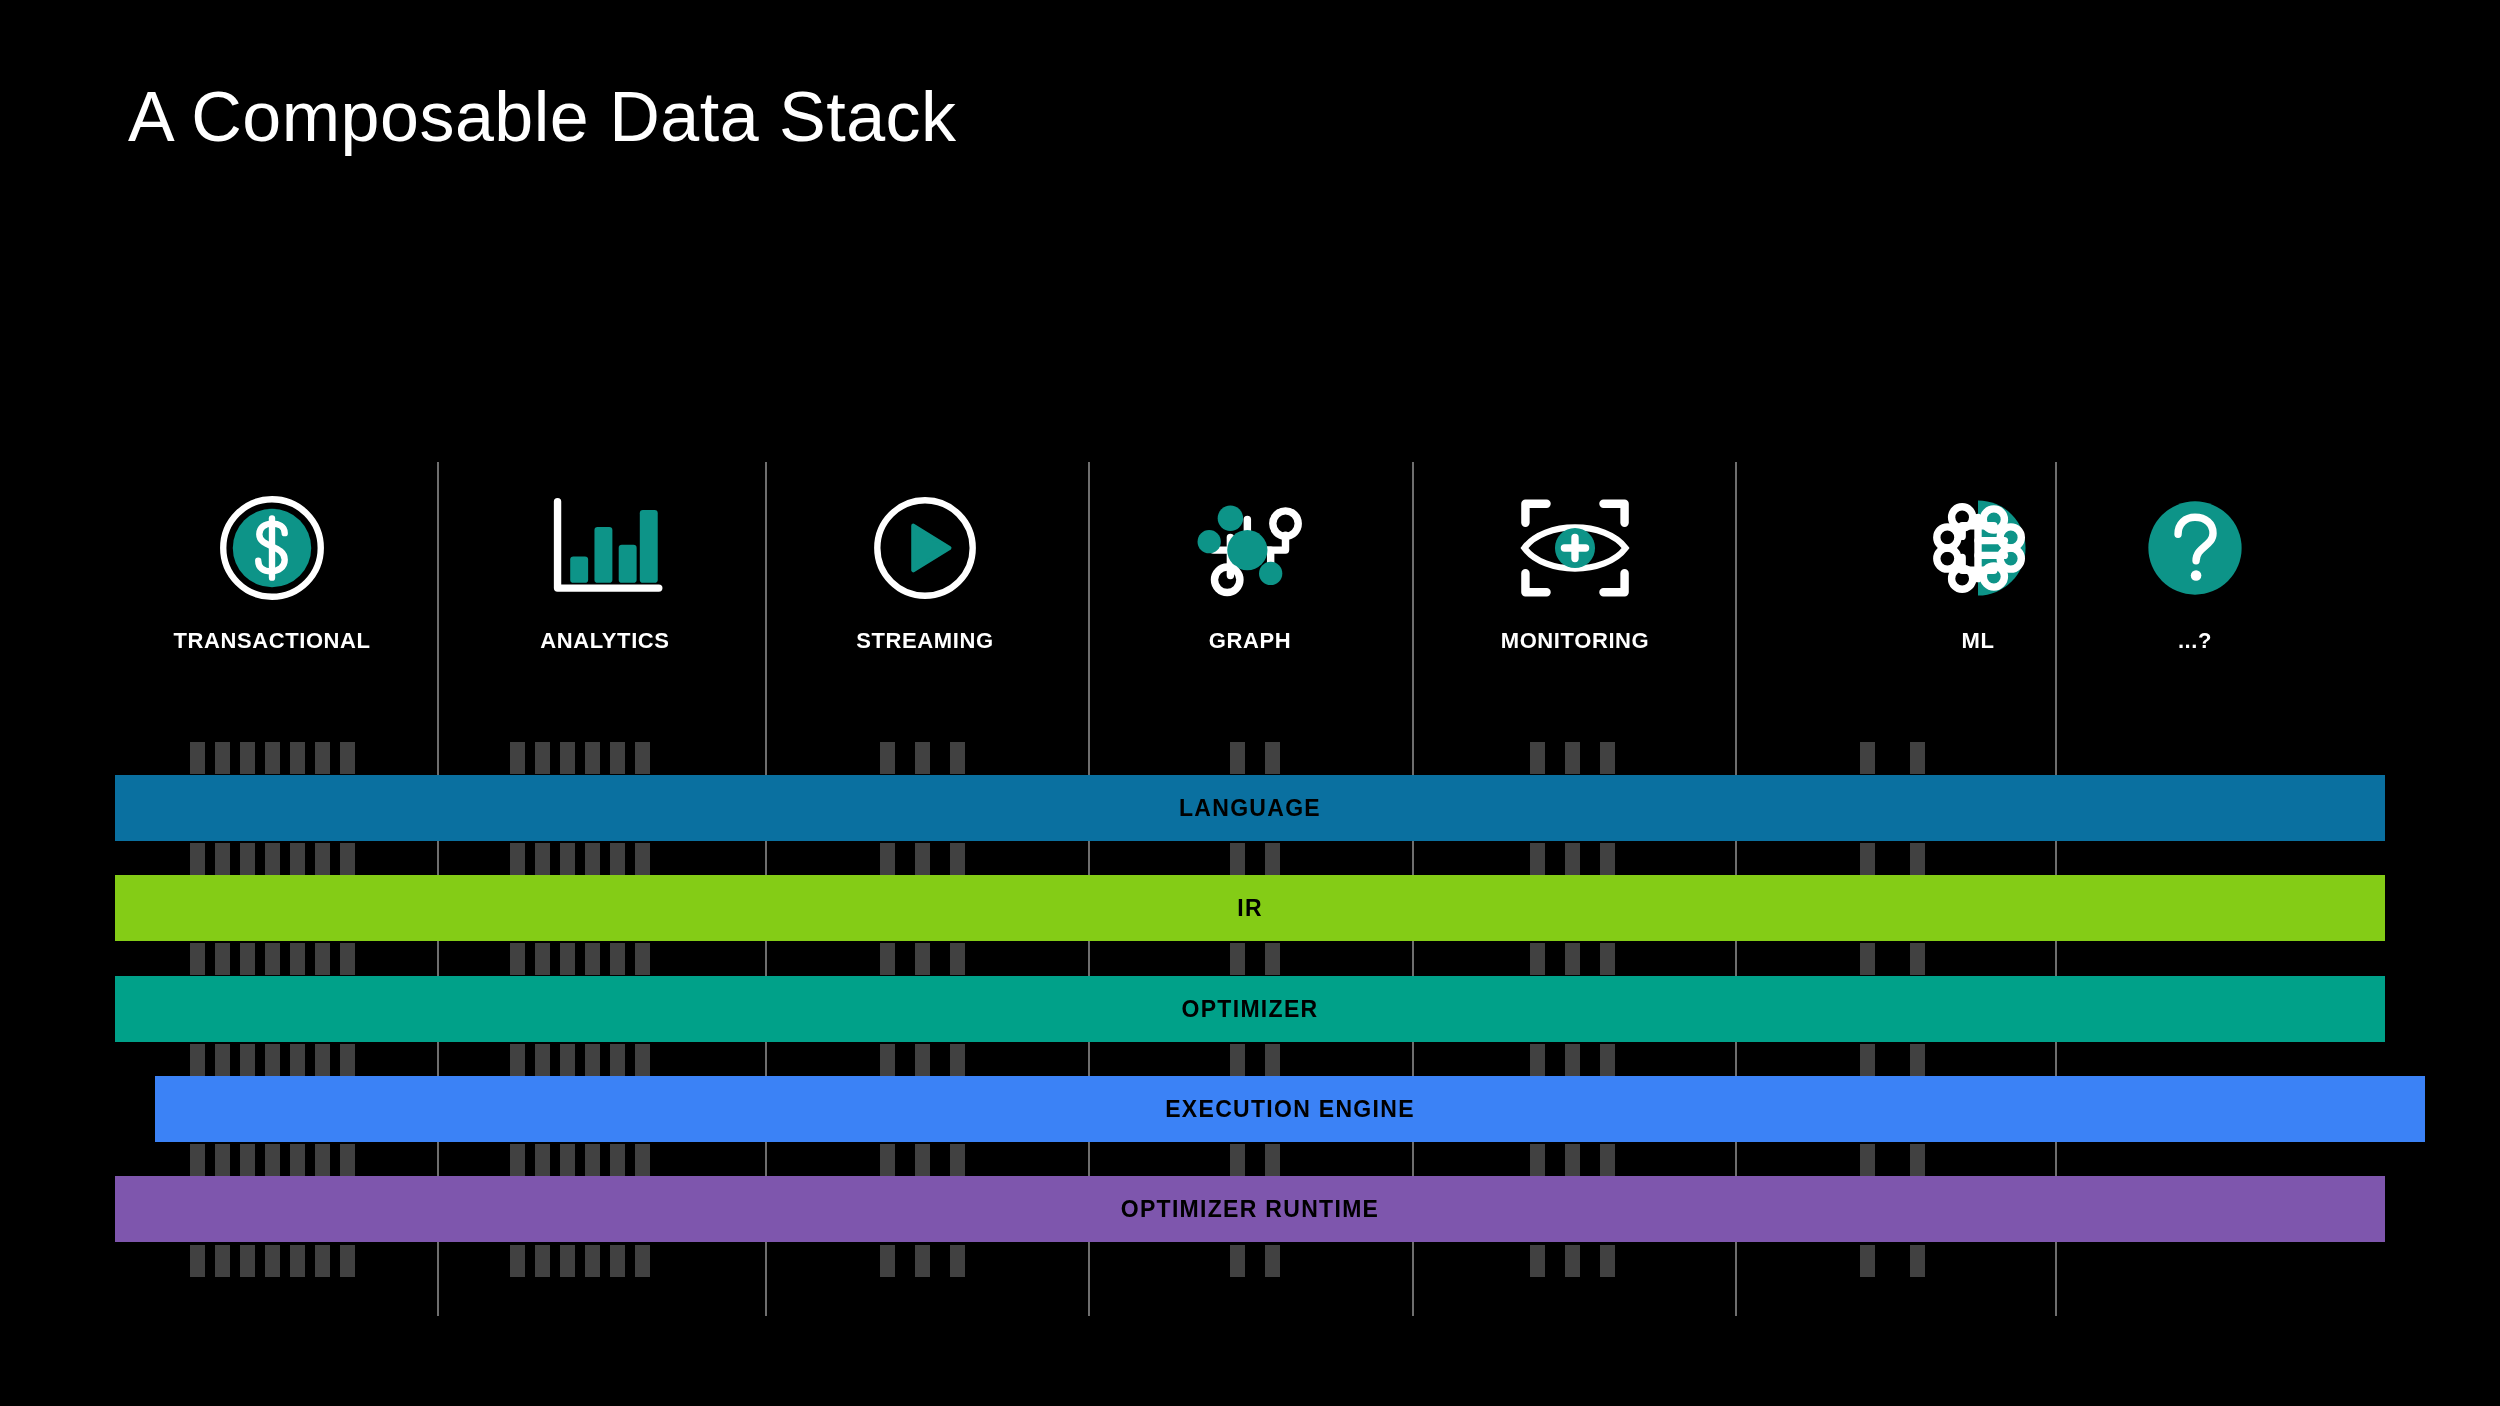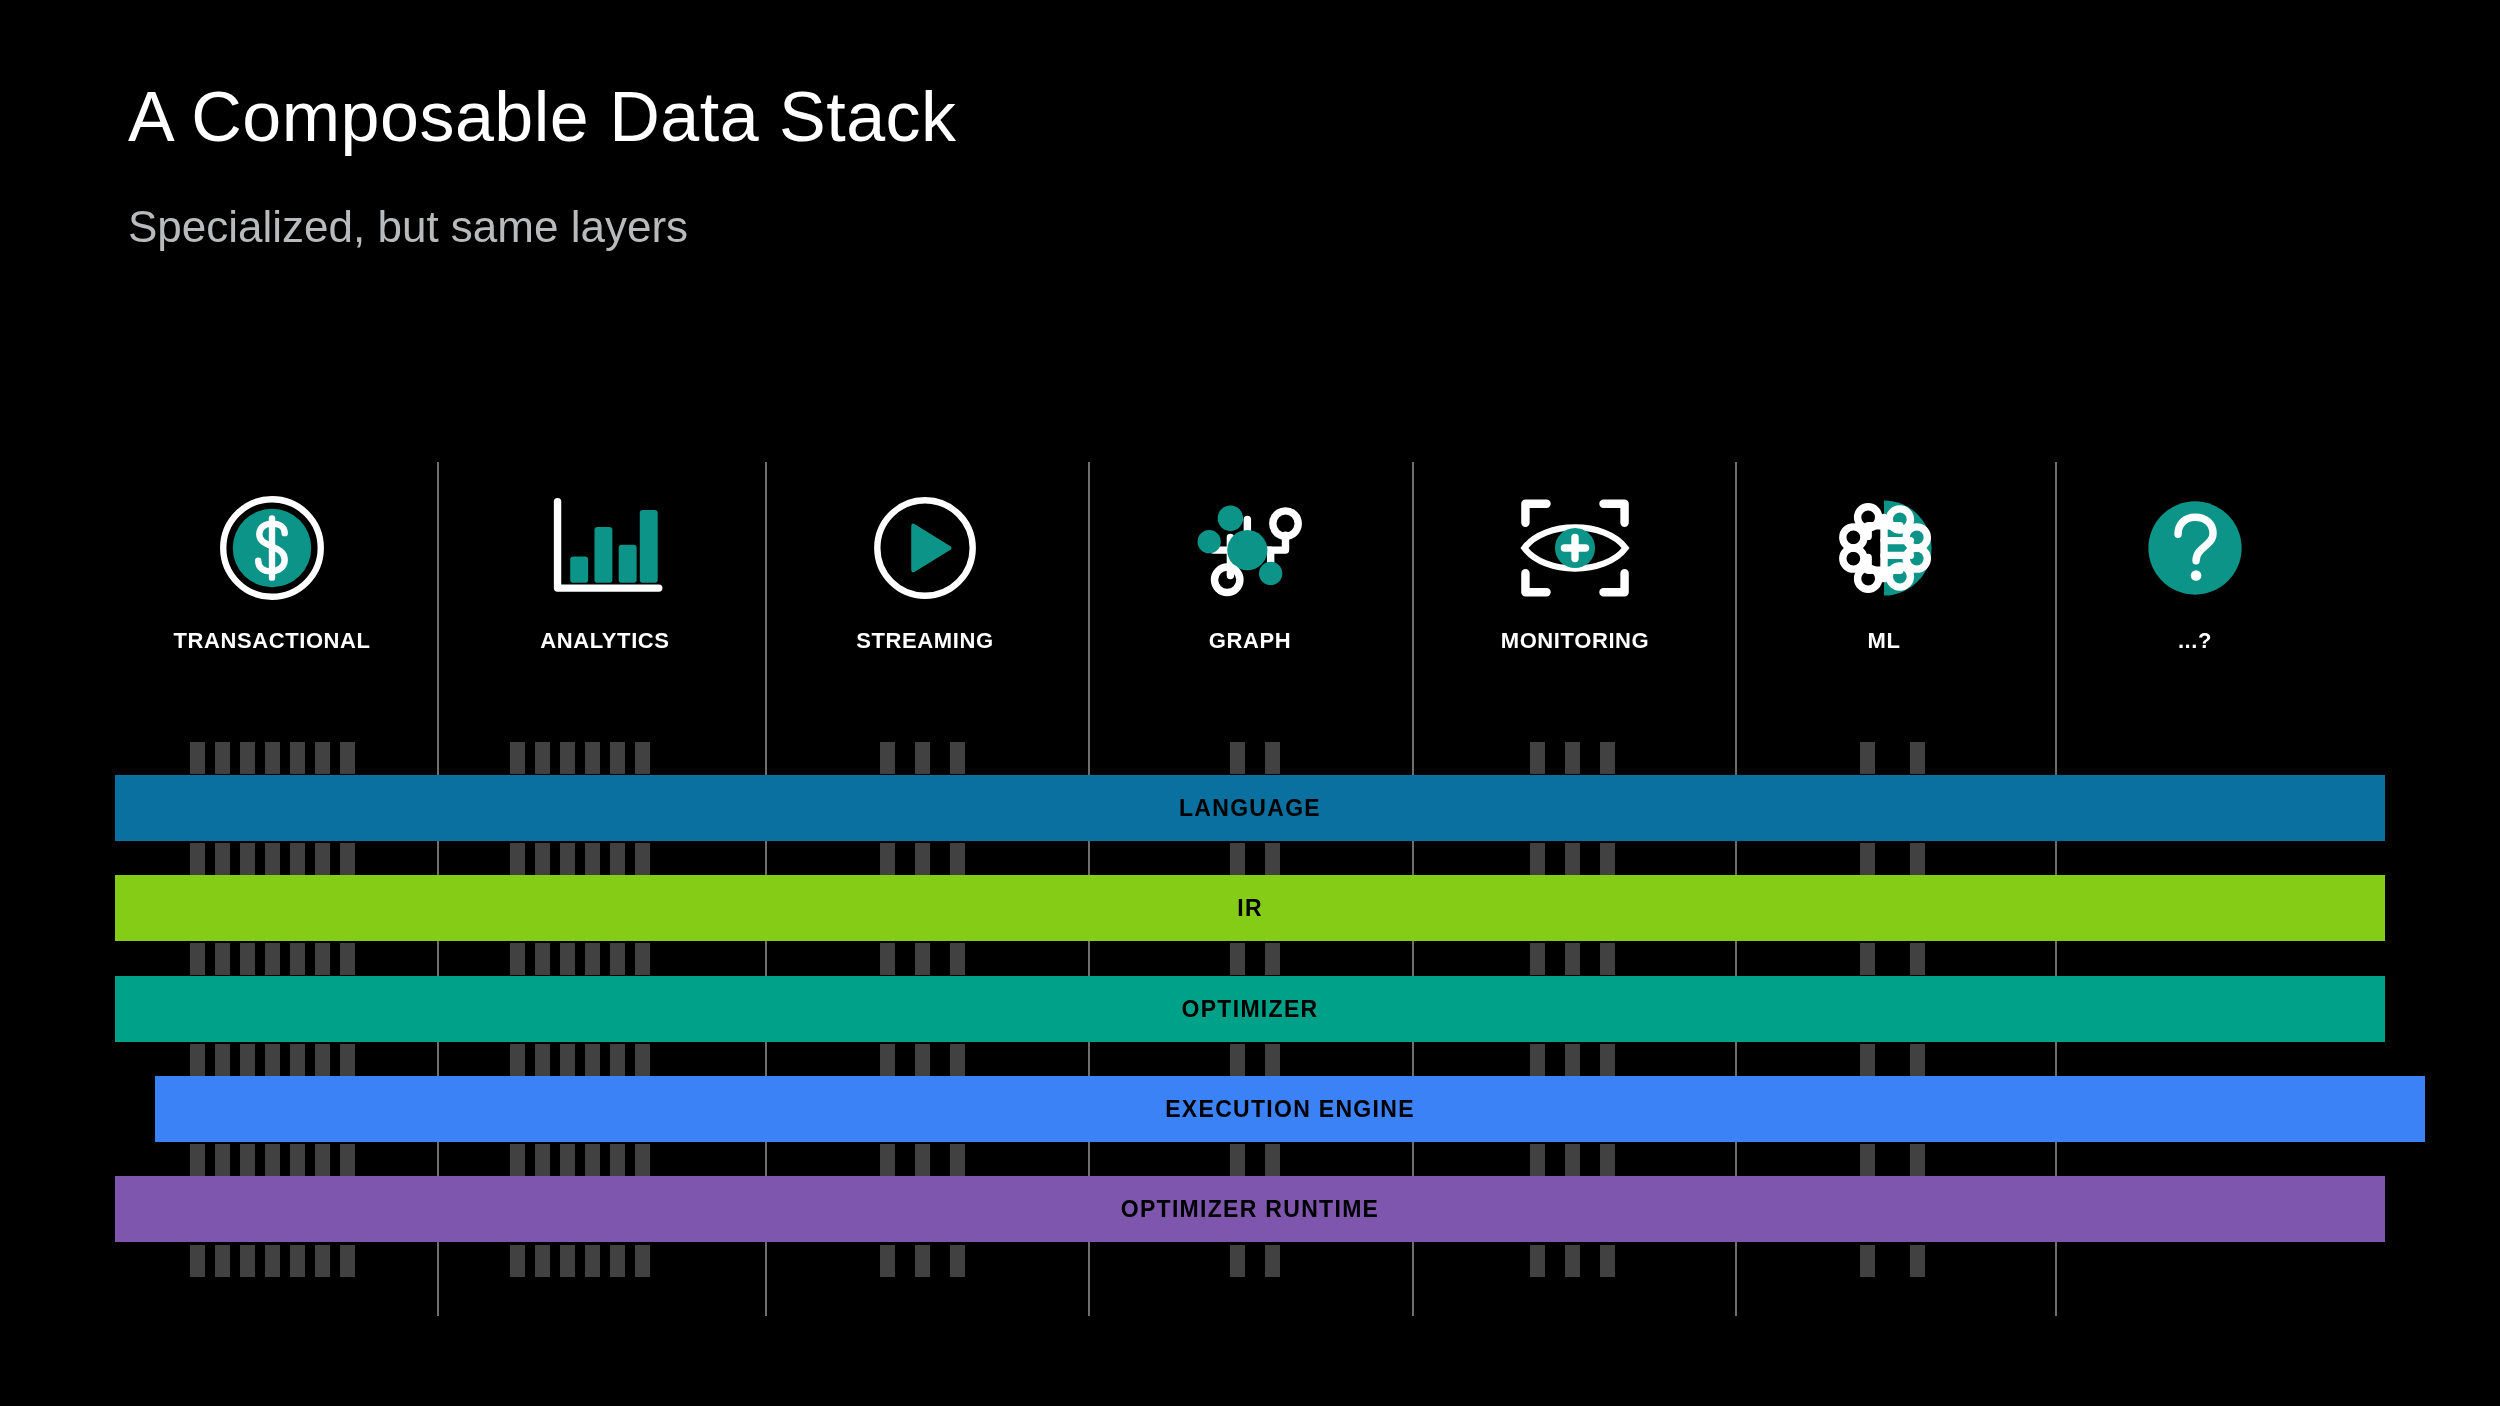--- a/index.html
+++ b/index.html
@@ -103,21 +103,20 @@
     height: 32px;
     background: #414141;
   }
 </style>
 </head>
 <body>
 
 <div id="slide">
 
   <div class="title">A Composable Data Stack</div>
-  <div class="subtitle">Specialized, but same layers</div>
 
   <div id="separators">
       <div class="sep" style="left: 437px;"></div>
       <div class="sep" style="left: 765px;"></div>
       <div class="sep" style="left: 1088px;"></div>
       <div class="sep" style="left: 1412px;"></div>
       <div class="sep" style="left: 1735px;"></div>
       <div class="sep" style="left: 2055px;"></div>
     </div>
   <div id="columns">
@@ -182,21 +181,21 @@
           <path d="M102 76 L102 94 L82 94"></path>
           <path d="M28 94 L8 94 L8 76"></path>
         </g>
         <path d="M7 52 C26 26 84 26 103 52 C84 78 26 78 7 52 Z" fill="none" stroke="#ffffff" stroke-width="6"></path>
         <circle cx="55" cy="52" r="19" fill="#0d9488"></circle>
         <path d="M55 42 L55 62 M45 52 L65 52" stroke="#ffffff" stroke-width="7" stroke-linecap="round"></path>
       </svg>
         </div>
         <div class="col-label">MONITORING</div>
       </div>
-      <div class="col" style="left: 1784px;">
+      <div class="col" style="left: 1878px;">
         <div class="icon-box">
           <svg width="112" height="108" viewBox="0 0 106 102">
         <path d="M53 6 A45 45 0 0 1 53 96 Z" fill="#0d9488"></path>
         <g stroke="#ffffff" stroke-width="7" fill="none" stroke-linecap="round" stroke-linejoin="round">
           <path d="M53 22 L53 80"></path>
           <path d="M53 30 L38 30 M38 30 L38 40"></path>
           <path d="M53 30 L68 30"></path>
           <path d="M53 44 L78 44"></path>
           <path d="M53 72 L38 72 M38 72 L38 60"></path>
           <path d="M53 72 L68 72"></path>

